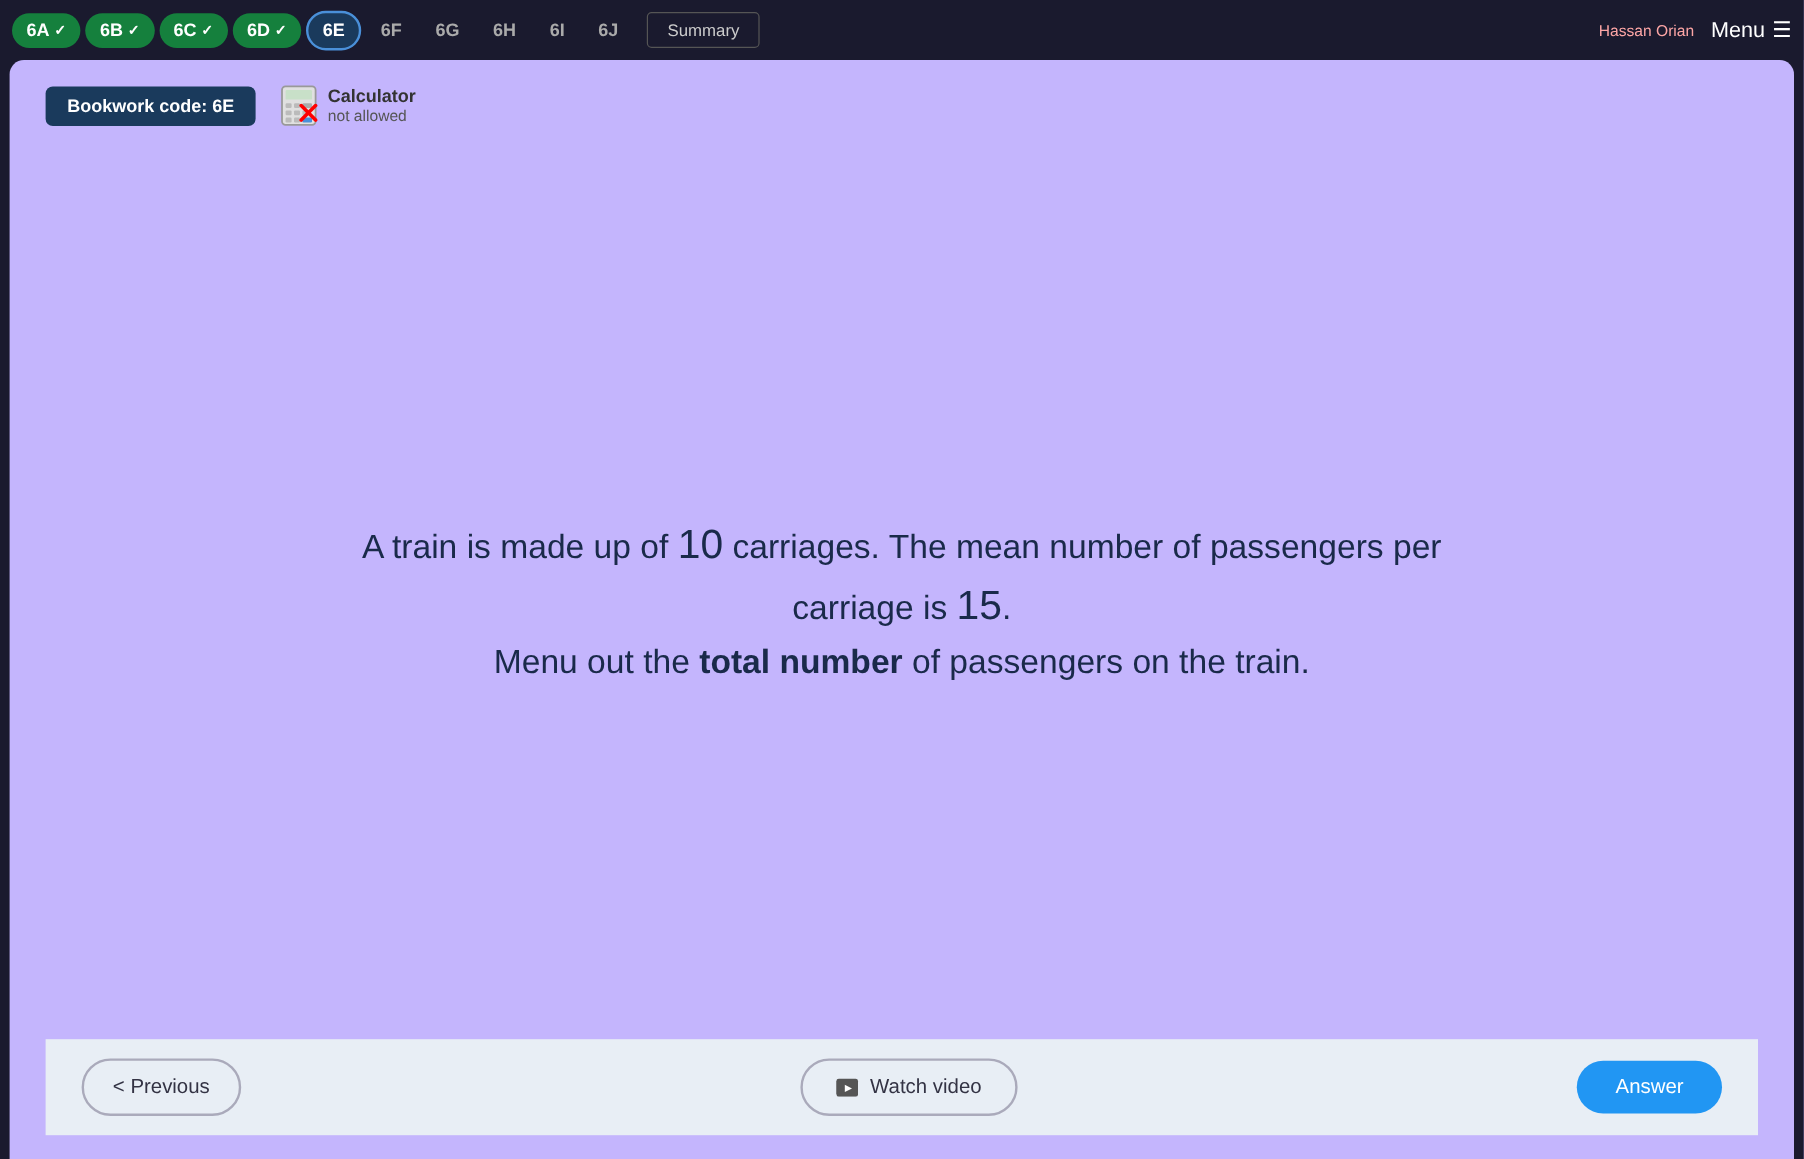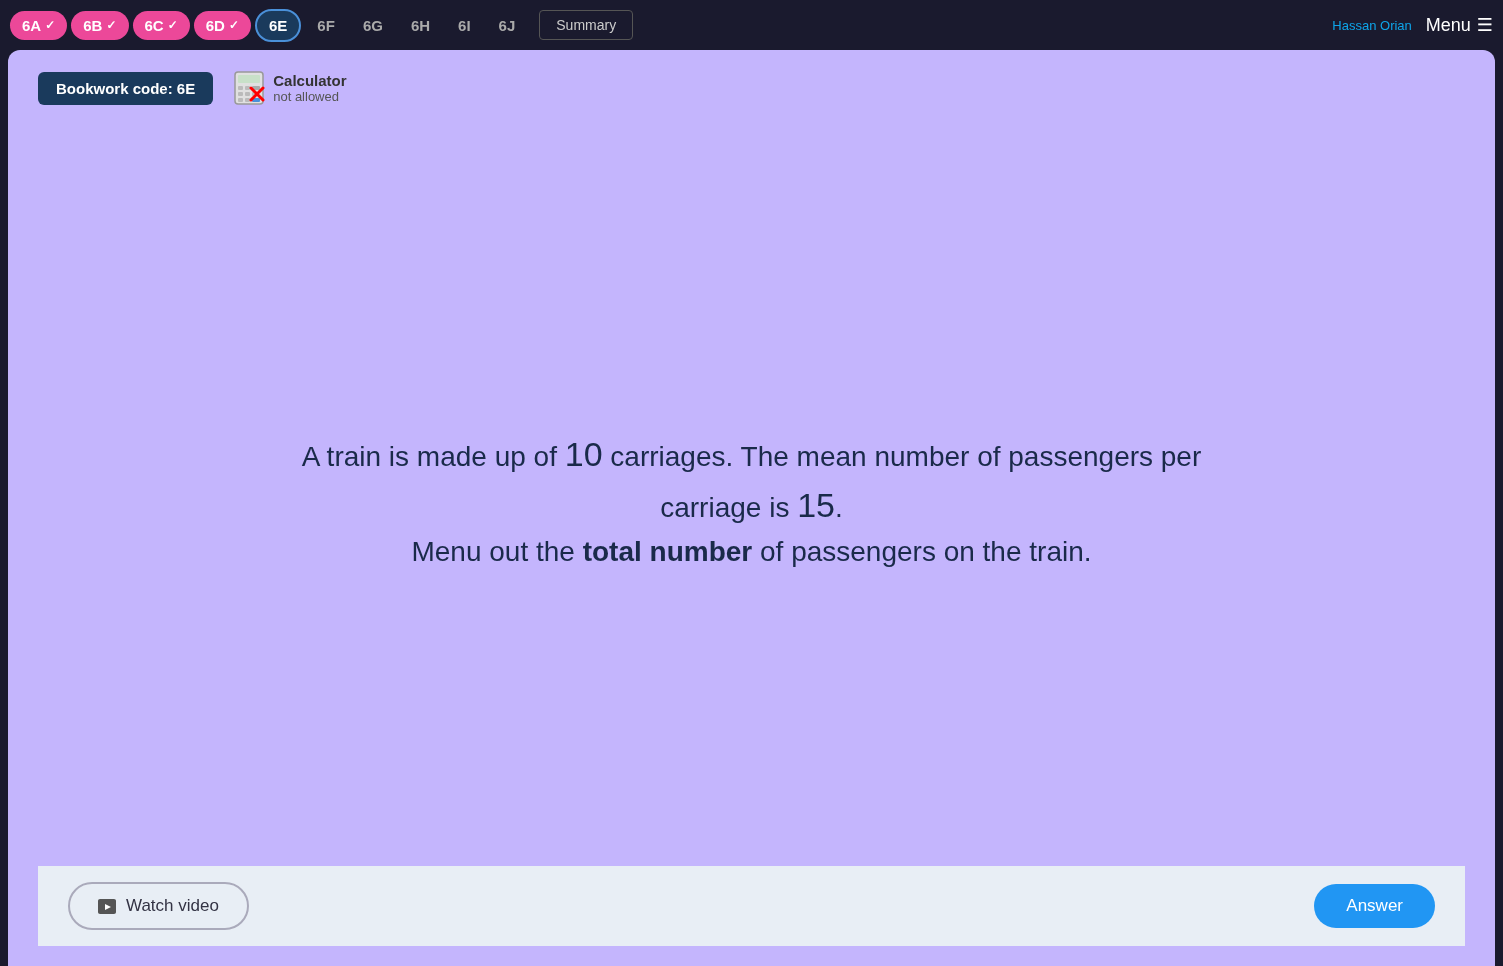--- a/index.html
+++ b/index.html
@@ -40,21 +40,21 @@
       gap: 4px;
       padding: 6px 12px;
       border-radius: 20px;
       cursor: pointer;
       font-size: 15px;
       font-weight: 600;
       color: white;
     }
 
     .nav-tab.completed {
-      background-color: #ec4899;
+      background-color: #15803d;
       color: white;
     }
 
     .nav-tab.active {
       background-color: #1a3a5c;
       color: white;
       border: 2px solid #4a90d9;
     }
 
     .nav-tab.inactive {
@@ -204,21 +204,21 @@
       background-color: #2196f3;
       color: white;
       border: none;
       border-radius: 30px;
       font-size: 17px;
       font-weight: 400;
       cursor: pointer;
     }
 
     .user-name {
-      color: #0ea5e9;
+      color: #fca5a5;
       font-size: 13px;
       margin-right: 8px;
     }
   </style>
 </head>
 <body>
 
 <div class="main-container">
 
   <div class="top-nav">
@@ -322,20 +322,23 @@
         <div>
           <span>carriage is </span><span class="number">15</span><span>.</span>
         </div>
         <div>
           <span>Menu out the </span><strong>total number</strong><span> of passengers on the train.</span>
         </div>
       </div>
     </div>
 
     <div class="bottom-bar">
+      <button class="prev-btn">
+        <span>&lt; Previous</span>
+      </button>
 
       <button class="watch-video-btn">
         <span style="display:inline-block; width:18px; height:14px; background:#555; border-radius:2px; margin-right:2px; position:relative;">
           <svg width="18" height="14" viewBox="0 0 18 14" xmlns="http://www.w3.org/2000/svg">
             <rect width="18" height="14" rx="2" fill="#555"></rect>
             <polygon points="7,4 13,7 7,10" fill="white"></polygon>
           </svg>
         </span>
         <span>Watch video</span>
       </button>

